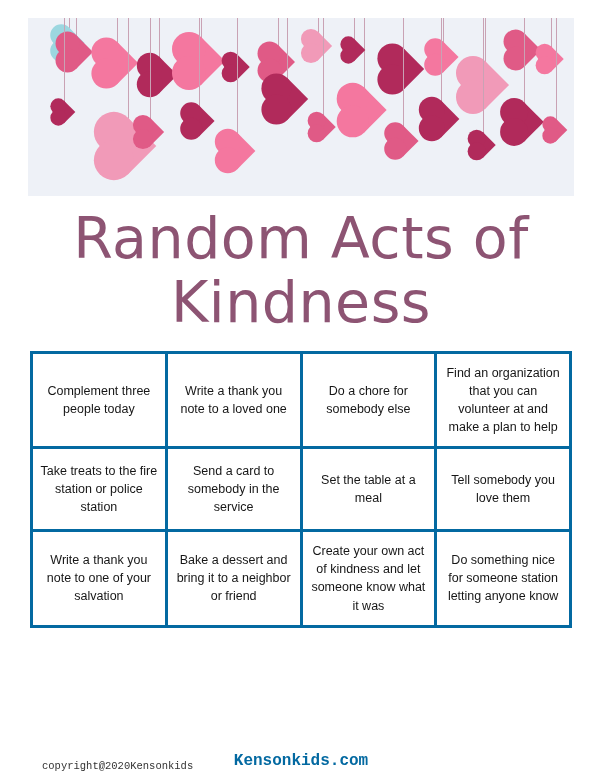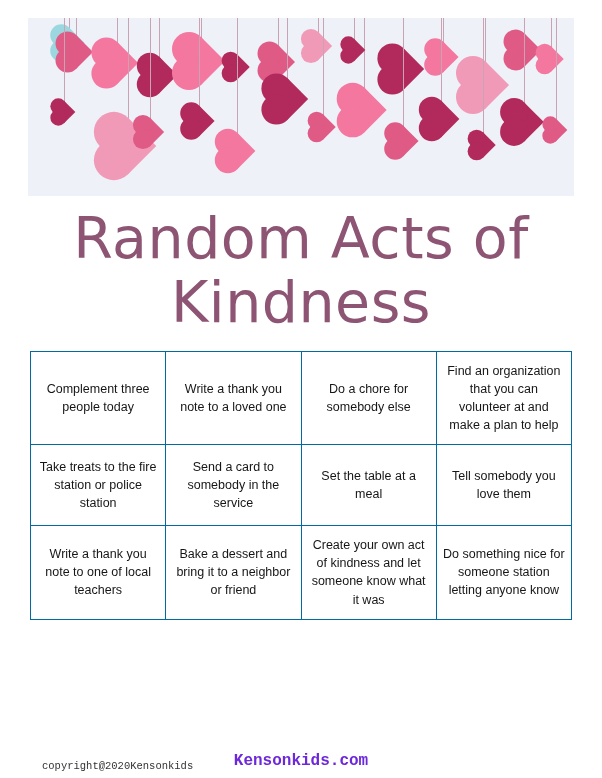--- a/index.html
+++ b/index.html
@@ -82,21 +82,21 @@
   }
 
   
   .grid {
     margin: 16px 30px 0 30px;
     border-collapse: collapse;
     width: calc(100% - 60px);
     table-layout: fixed;
   }
   .grid td {
-    border: 1px solid #0369a1;
+    border: 3px solid #0369a1;
     text-align: center;
     vertical-align: middle;
     padding: 10px 6px;
     font-size: 12.5px;
     line-height: 1.45;
     color: #161616;
     height: 60px;
   }
 
   
@@ -116,21 +116,21 @@
     color: #333333;
   }
   .brand {
     position: absolute;
     left: 0;
     right: 0;
     bottom: 2px;
     text-align: center;
     font-size: 16px;
     font-weight: bold;
-    color: #6d28d9;
+    color: #0369a1;
   }
 </style>
 </head>
 <body>
 
 <div class="page">
 
   <div class="banner" id="banner">
       <div class="string" style="left: 41px; height: 14px;"></div>
       <div class="heart" style="left: 30px; top: 14px; width: 22px; height: 22px; background: rgb(156, 215, 224);"></div>
@@ -202,21 +202,21 @@
           <td>Do a chore for somebody else</td>
           <td>Find an organization that you can volunteer at and make a plan to help</td>
         </tr>
         <tr>
           <td>Take treats to the fire station or police station</td>
           <td>Send a card to somebody in the service</td>
           <td>Set the table at a meal</td>
           <td>Tell somebody you love them</td>
         </tr>
         <tr>
-          <td>Write a thank you note to one of local teachers</td>
+          <td>Write a thank you note to one of your salvation</td>
           <td>Bake a dessert and bring it to a neighbor or friend</td>
           <td>Create your own act of kindness and let someone know what it was</td>
           <td>Do something nice for someone station letting anyone know</td>
         </tr>
       </tbody>
   </table>
 
   <div class="footer">
     <div class="copyright">copyright@2020Kensonkids</div>
     <div class="brand">Kensonkids.com</div>

